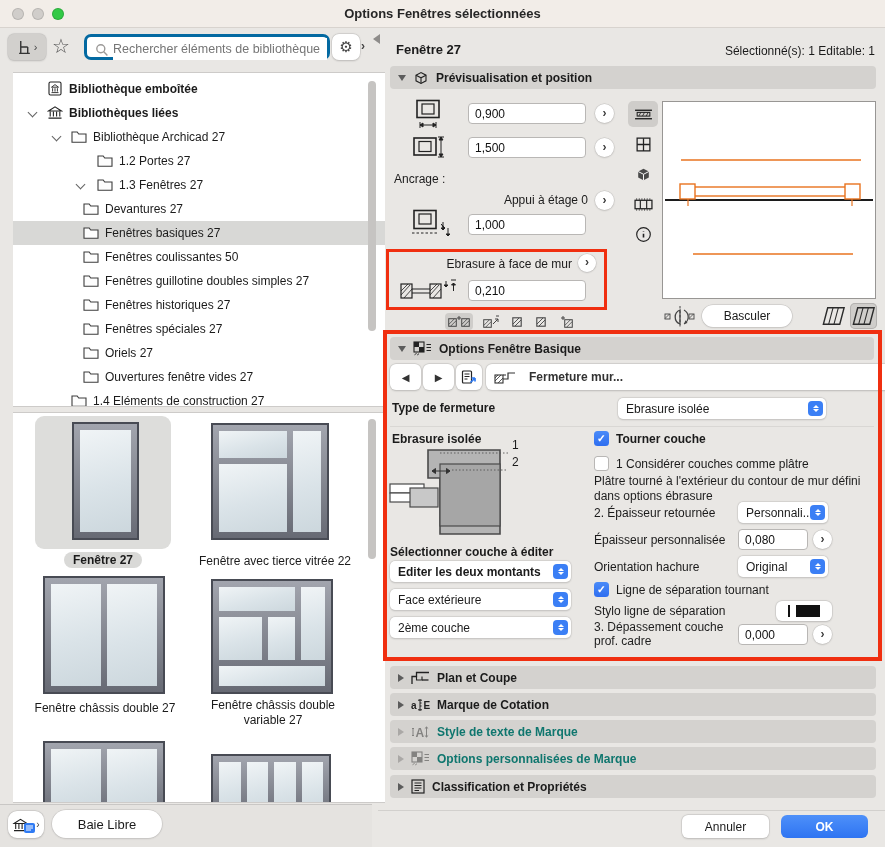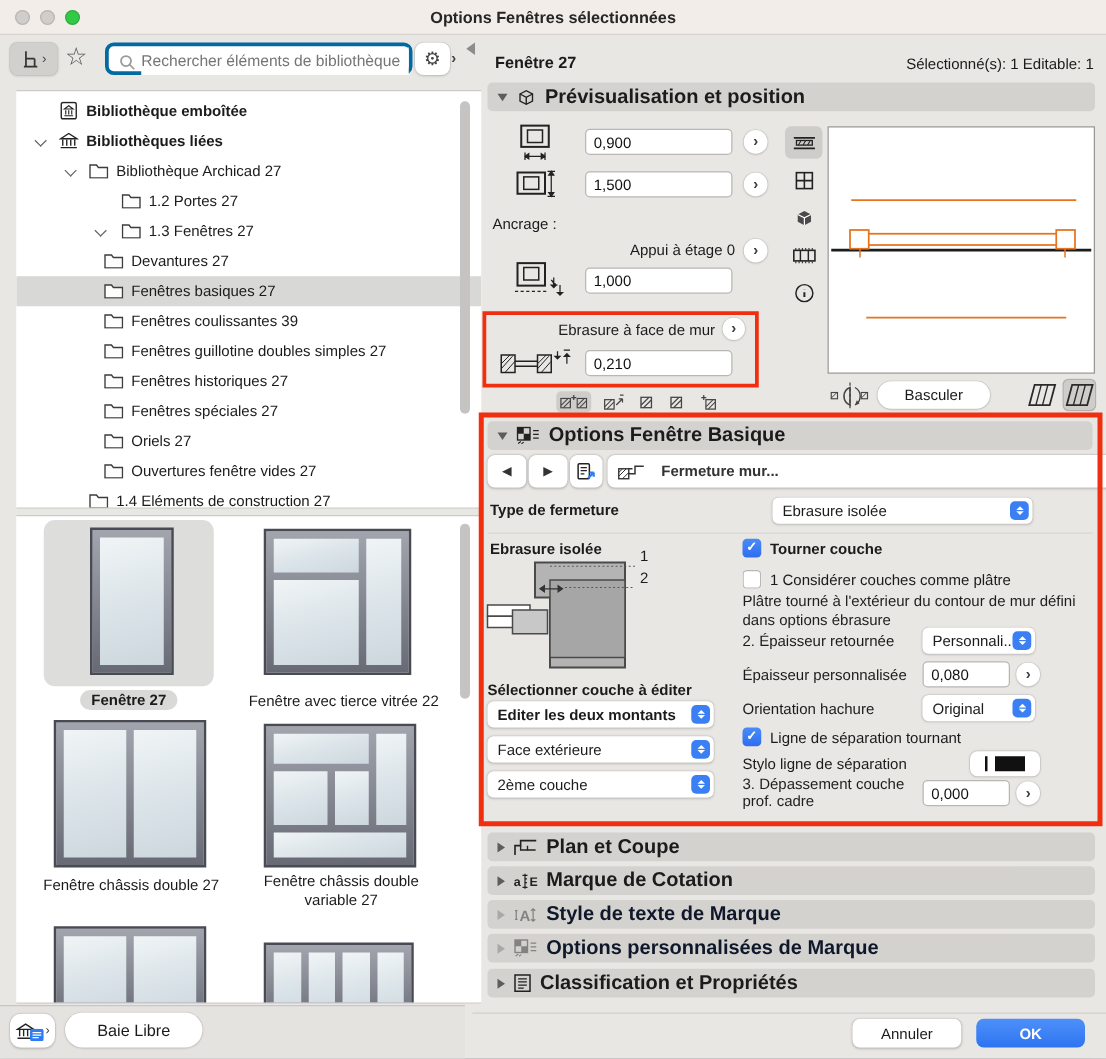--- a/index.html
+++ b/index.html
@@ -18,24 +18,24 @@
 .cbtn{position:absolute;width:19px;height:19px;border-radius:50%;background:#fff;box-shadow:0 0 0 .5px #c6c4c2,0 .5px 2px rgba(0,0,0,.22);font-weight:700;color:#3c3c3c;text-align:center;line-height:18px;font-size:12px}
 .dd{position:absolute;height:21px;background:#fff;border-radius:5px;box-shadow:0 0 0 .5px #c9c7c5,0 .5px 2px rgba(0,0,0,.18);display:flex;align-items:center;padding:0 3px 0 8px}
 .dd .lb{flex:1;white-space:nowrap;overflow:hidden}
 .dd .st{width:15px;height:15px;background:#3b7ff5;border-radius:4px;display:flex;flex-direction:column;align-items:center;justify-content:center;gap:1px;flex:none}
 .dd .st i{display:block;width:0;height:0;border-left:3px solid transparent;border-right:3px solid transparent}
 .dd .st i.up{border-bottom:3.5px solid #fff}
 .dd .st i.dn{border-top:3.5px solid #fff}
 .cb{position:absolute;width:15px;height:15px;border-radius:3.5px}
 .cb.on{background:linear-gradient(#4a8bf8,#2e6ef0);color:#fff;text-align:center;line-height:15px;font-size:10.5px;font-weight:700}
 .cb.off{background:#fff;box-shadow:inset 0 0 0 1px #b9b7b5}
-.secbar{position:absolute;height:23px;background:#d4d2cf;border-radius:4px;display:flex;align-items:center;gap:7px;padding:0 8px;font-weight:700;font-size:16px}
+.secbar{position:absolute;height:23px;background:#d4d2cf;border-radius:4px;display:flex;align-items:center;gap:7px;padding:0 8px;font-weight:700;font-size:12px}
 .tri-r{width:0;height:0;border-top:4.5px solid transparent;border-bottom:4.5px solid transparent;border-left:6px solid #5c5c5c;flex:none}
 .tri-d{width:0;height:0;border-left:4.5px solid transparent;border-right:4.5px solid transparent;border-top:6px solid #5c5c5c;flex:none}
-.secbar.dis{color:#0f172a}
+.secbar.dis{color:#0f766e}
 .secbar.dis svg{opacity:.45}
 .secbar.dis .tri-r{border-left-color:#aaa8a6}
 .pillbtn{position:absolute;background:#fff;border-radius:6px;box-shadow:0 0 0 .5px #c6c4c2,0 .5px 2px rgba(0,0,0,.2);display:flex;align-items:center;justify-content:center;font-size:12px}
 .redbox{position:absolute;border:3.5px solid #f02f10;pointer-events:none;z-index:6}
 
 .lp-white{position:absolute;left:13px;width:372px;background:#fff;overflow:hidden}
 .tree-row{position:absolute;left:0;width:372px;height:24px}
 .tree-row.sel{background:#d8d8d6}
 .tree-row .lbl{position:absolute;top:4.5px;white-space:nowrap}
 .tree-row .ico{position:absolute;top:4px;width:16px;height:15px}
@@ -210,21 +210,21 @@
     <div class="tree-row sel" style="top:148px">
       <svg class="ico" style="left:70px" viewBox="0 0 16 13">
           <use href="#i-folder"></use>
         </svg>
       <span class="lbl" style="left:92px">Fenêtres basiques 27</span>
     </div>
     <div class="tree-row" style="top:172px">
       <svg class="ico" style="left:70px" viewBox="0 0 16 13">
           <use href="#i-folder"></use>
         </svg>
-      <span class="lbl" style="left:92px">Fenêtres coulissantes 39</span>
+      <span class="lbl" style="left:92px">Fenêtres coulissantes 50</span>
     </div>
     <div class="tree-row" style="top:196px">
       <svg class="ico" style="left:70px" viewBox="0 0 16 13">
           <use href="#i-folder"></use>
         </svg>
       <span class="lbl" style="left:92px">Fenêtres guillotine doubles simples 27</span>
     </div>
     <div class="tree-row" style="top:220px">
       <svg class="ico" style="left:70px" viewBox="0 0 16 13">
           <use href="#i-folder"></use>

